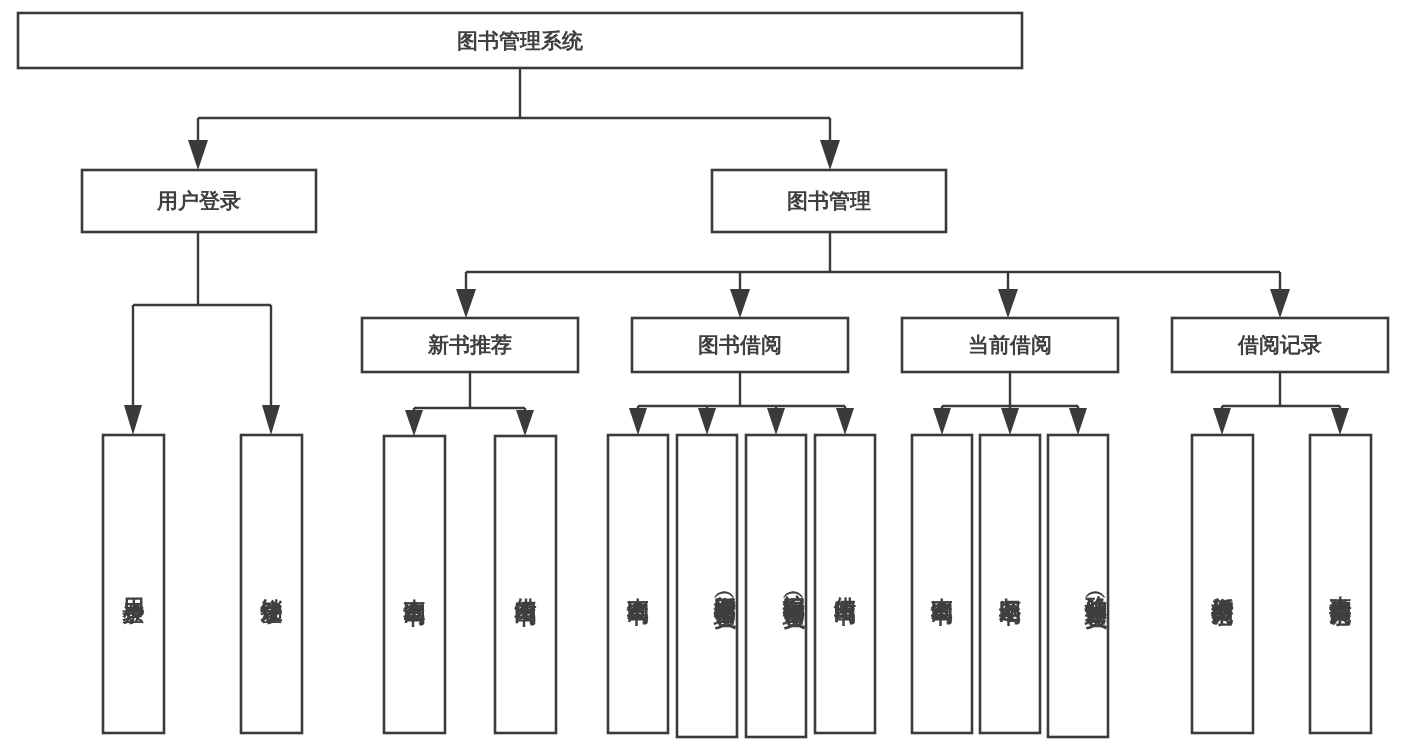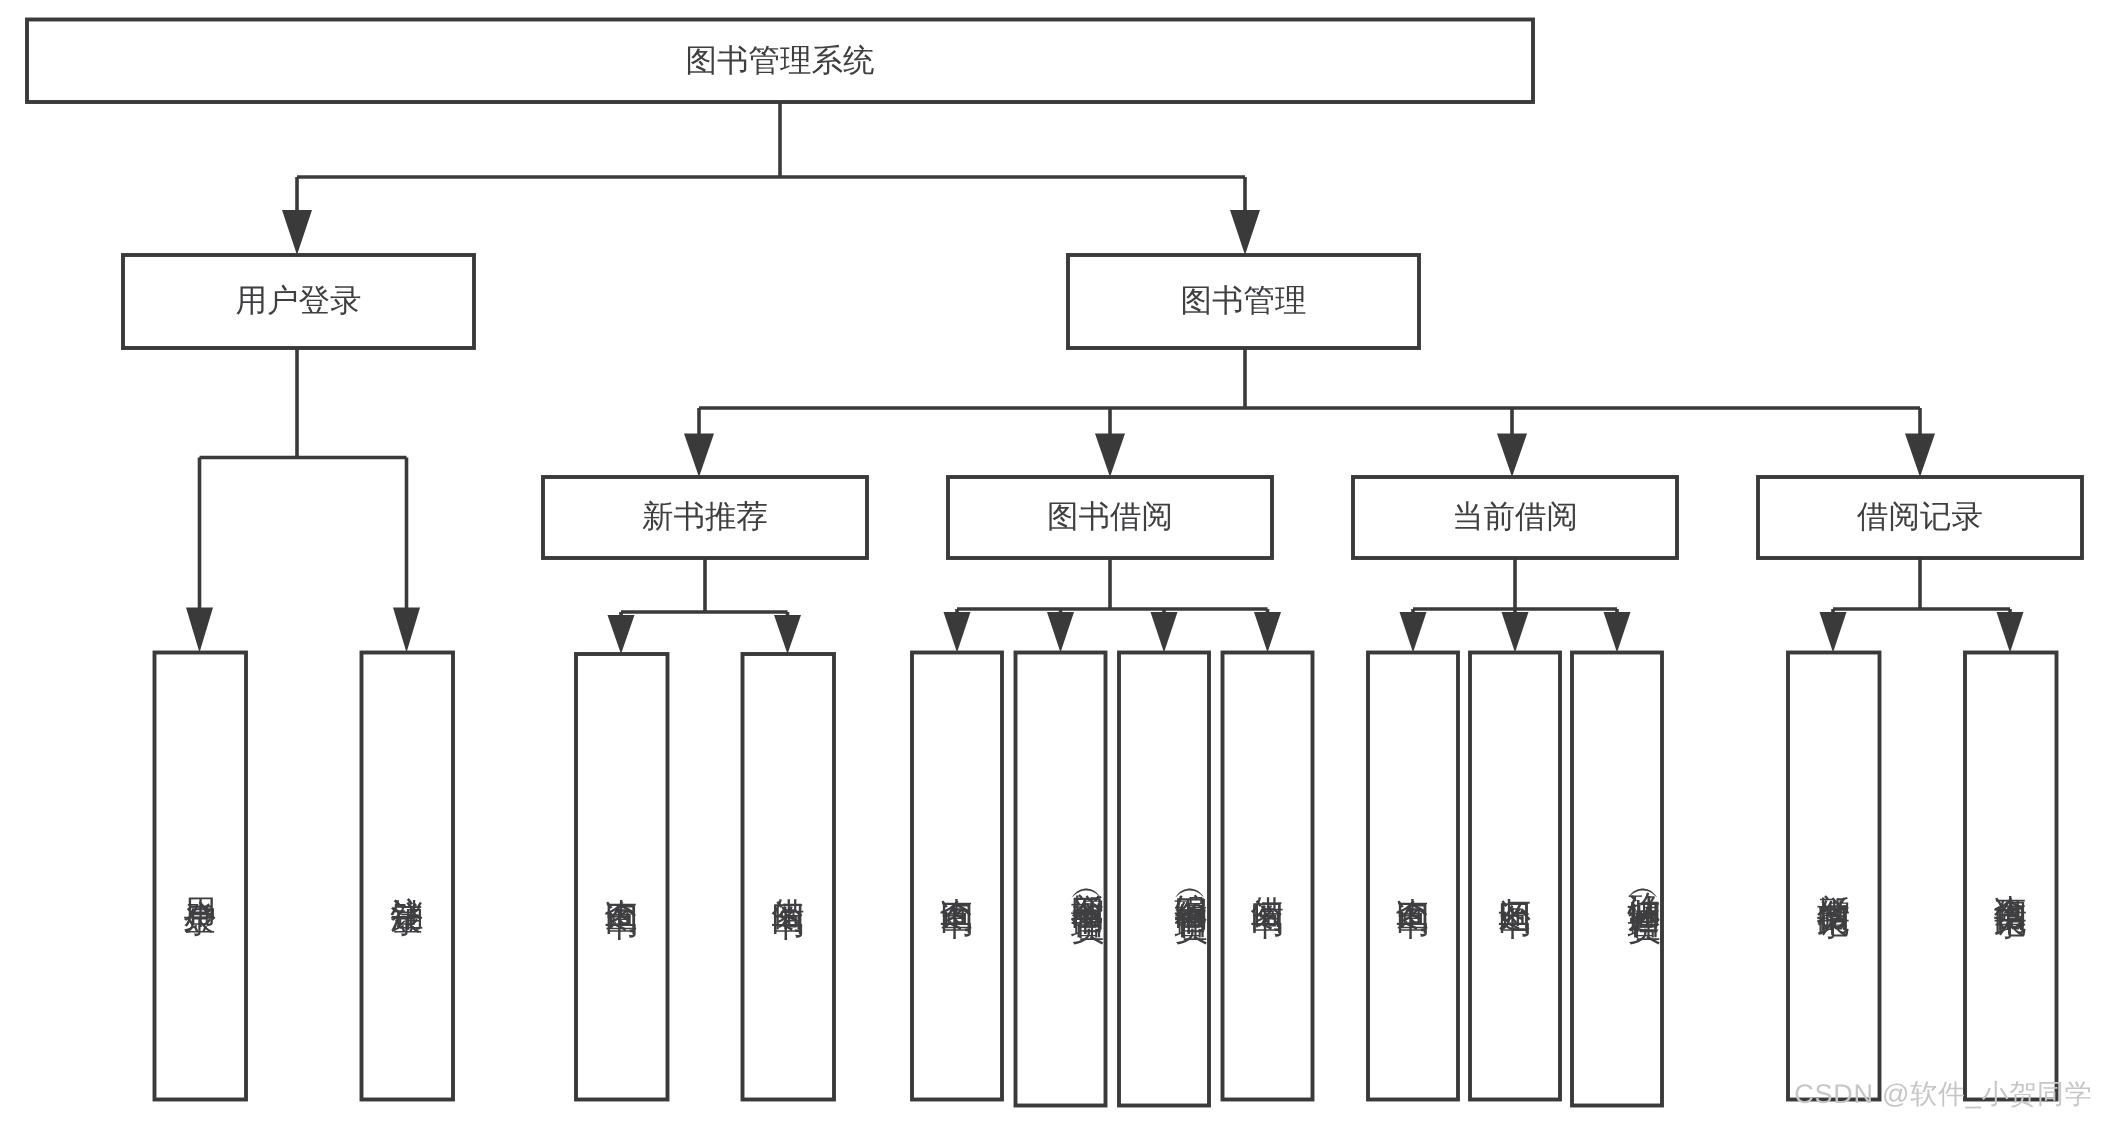--- a/index.html
+++ b/index.html
@@ -11,20 +11,21 @@
     width: 1405px;
     height: 747px;
     font-family: "Liberation Sans", sans-serif;
     overflow: hidden;
   }
   #diagram-root {
     position: relative;
     width: 1405px;
     height: 747px;
     background: #ffffff;
+    font-weight: bold;
   }
   svg.diagram-canvas {
     position: absolute;
     top: 0;
     left: 0;
     width: 1405px;
     height: 747px;
   }
   .node-box {
     fill: #ffffff;
@@ -239,15 +240,14 @@
     <div class="leaf-text" style="left:815px; top:435px; width:60px; height:298px;">借阅图书</div>
 
     <div class="leaf-text" style="left:912px; top:435px; width:60px; height:298px;">查询图书</div>
     <div class="leaf-text" style="left:980px; top:435px; width:60px; height:298px;">归还图书</div>
     <div class="leaf-text" style="left:1048px; top:435px; width:60px; height:302px; align-items:flex-start;">确认归还（管理员）</div>
 
     <div class="leaf-text" style="left:1192px; top:435px; width:61px; height:298px;">新增借阅记录</div>
     <div class="leaf-text" style="left:1310px; top:435px; width:61px; height:298px;">查询借阅记录</div>
   </div>
 
-  <div class="watermark-text">CSDN @软件_小贺同学</div>
 
 </div>
 
 </body></html>

